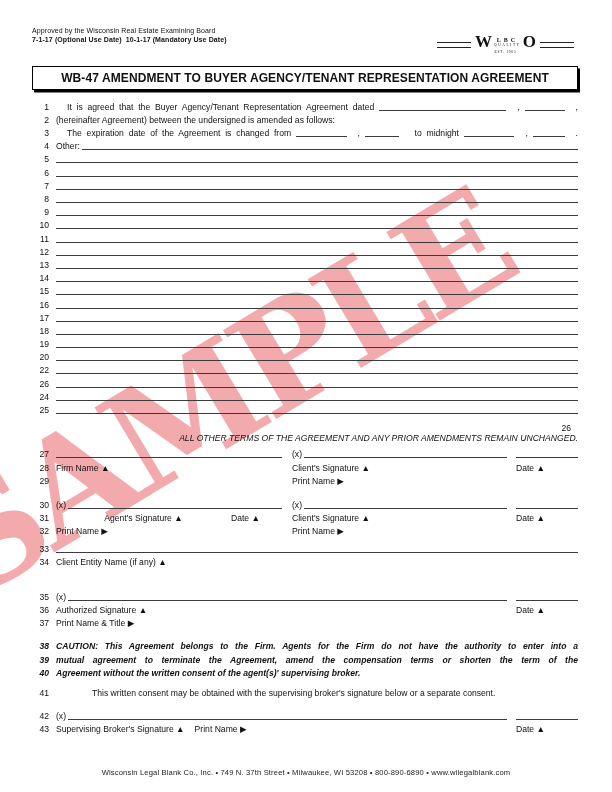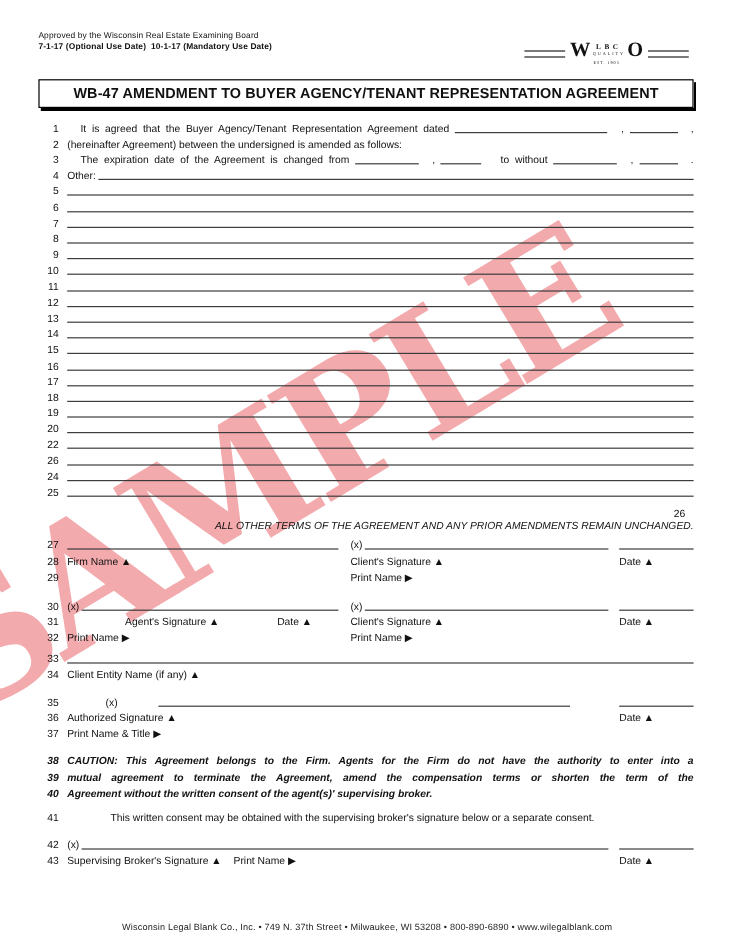--- a/index.html
+++ b/index.html
@@ -59,21 +59,21 @@
   .fillw { flex:1; }
   .caution { font-weight:bold;font-style:italic; }
   .jline { flex:1; text-align:justify; text-align-last:justify; line-height:10px; }
   .nline { flex:1; line-height:10px; }
 
   .footer {
     position:absolute; left:0; right:0; bottom:15px; z-index:1;
     text-align:center; font-size:7.6px; color:#222; letter-spacing:0.15px;
   }
   .mt4{margin-top:4px;} .mt7{margin-top:7px;gap:36px;} .mt8{margin-top:8px;flex-direction:column;}
-  .mt9{margin-top:10px;gap:32px;} .mt10{margin-top:10px;} .mt11{margin-top:11px;}
+  .mt9{margin-top:22px;} .mt10{margin-top:10px;} .mt11{margin-top:11px;}
 </style>
 </head>
 <body>
 
 <div class="page">
 
   <div class="watermark" style="color: rgb(239, 138, 142);">SAMPLE</div>
 
   <div class="content">
 
@@ -116,21 +116,21 @@
         <span class="num">2</span>
         <span class="t">(hereinafter Agreement) between the undersigned is amended as follows:</span>
       </div>
 
       <div class="row just">
         <span class="num">3</span>
         <span class="t">The expiration date of the Agreement is changed from </span>
         <span class="rule grow"></span>
         <span class="t">, </span>
         <span class="rule" style="width:34px;flex:none;"></span>
-        <span class="t"> to without </span>
+        <span class="t"> to midnight </span>
         <span class="rule grow"></span>
         <span class="t">, </span>
         <span class="rule" style="width:32px;flex:none;"></span>
         <span class="t">.</span>
       </div>
 
       <div class="row">
         <span class="num">4</span>
         <span class="t">Other: </span>
         <span class="rule grow"></span>

